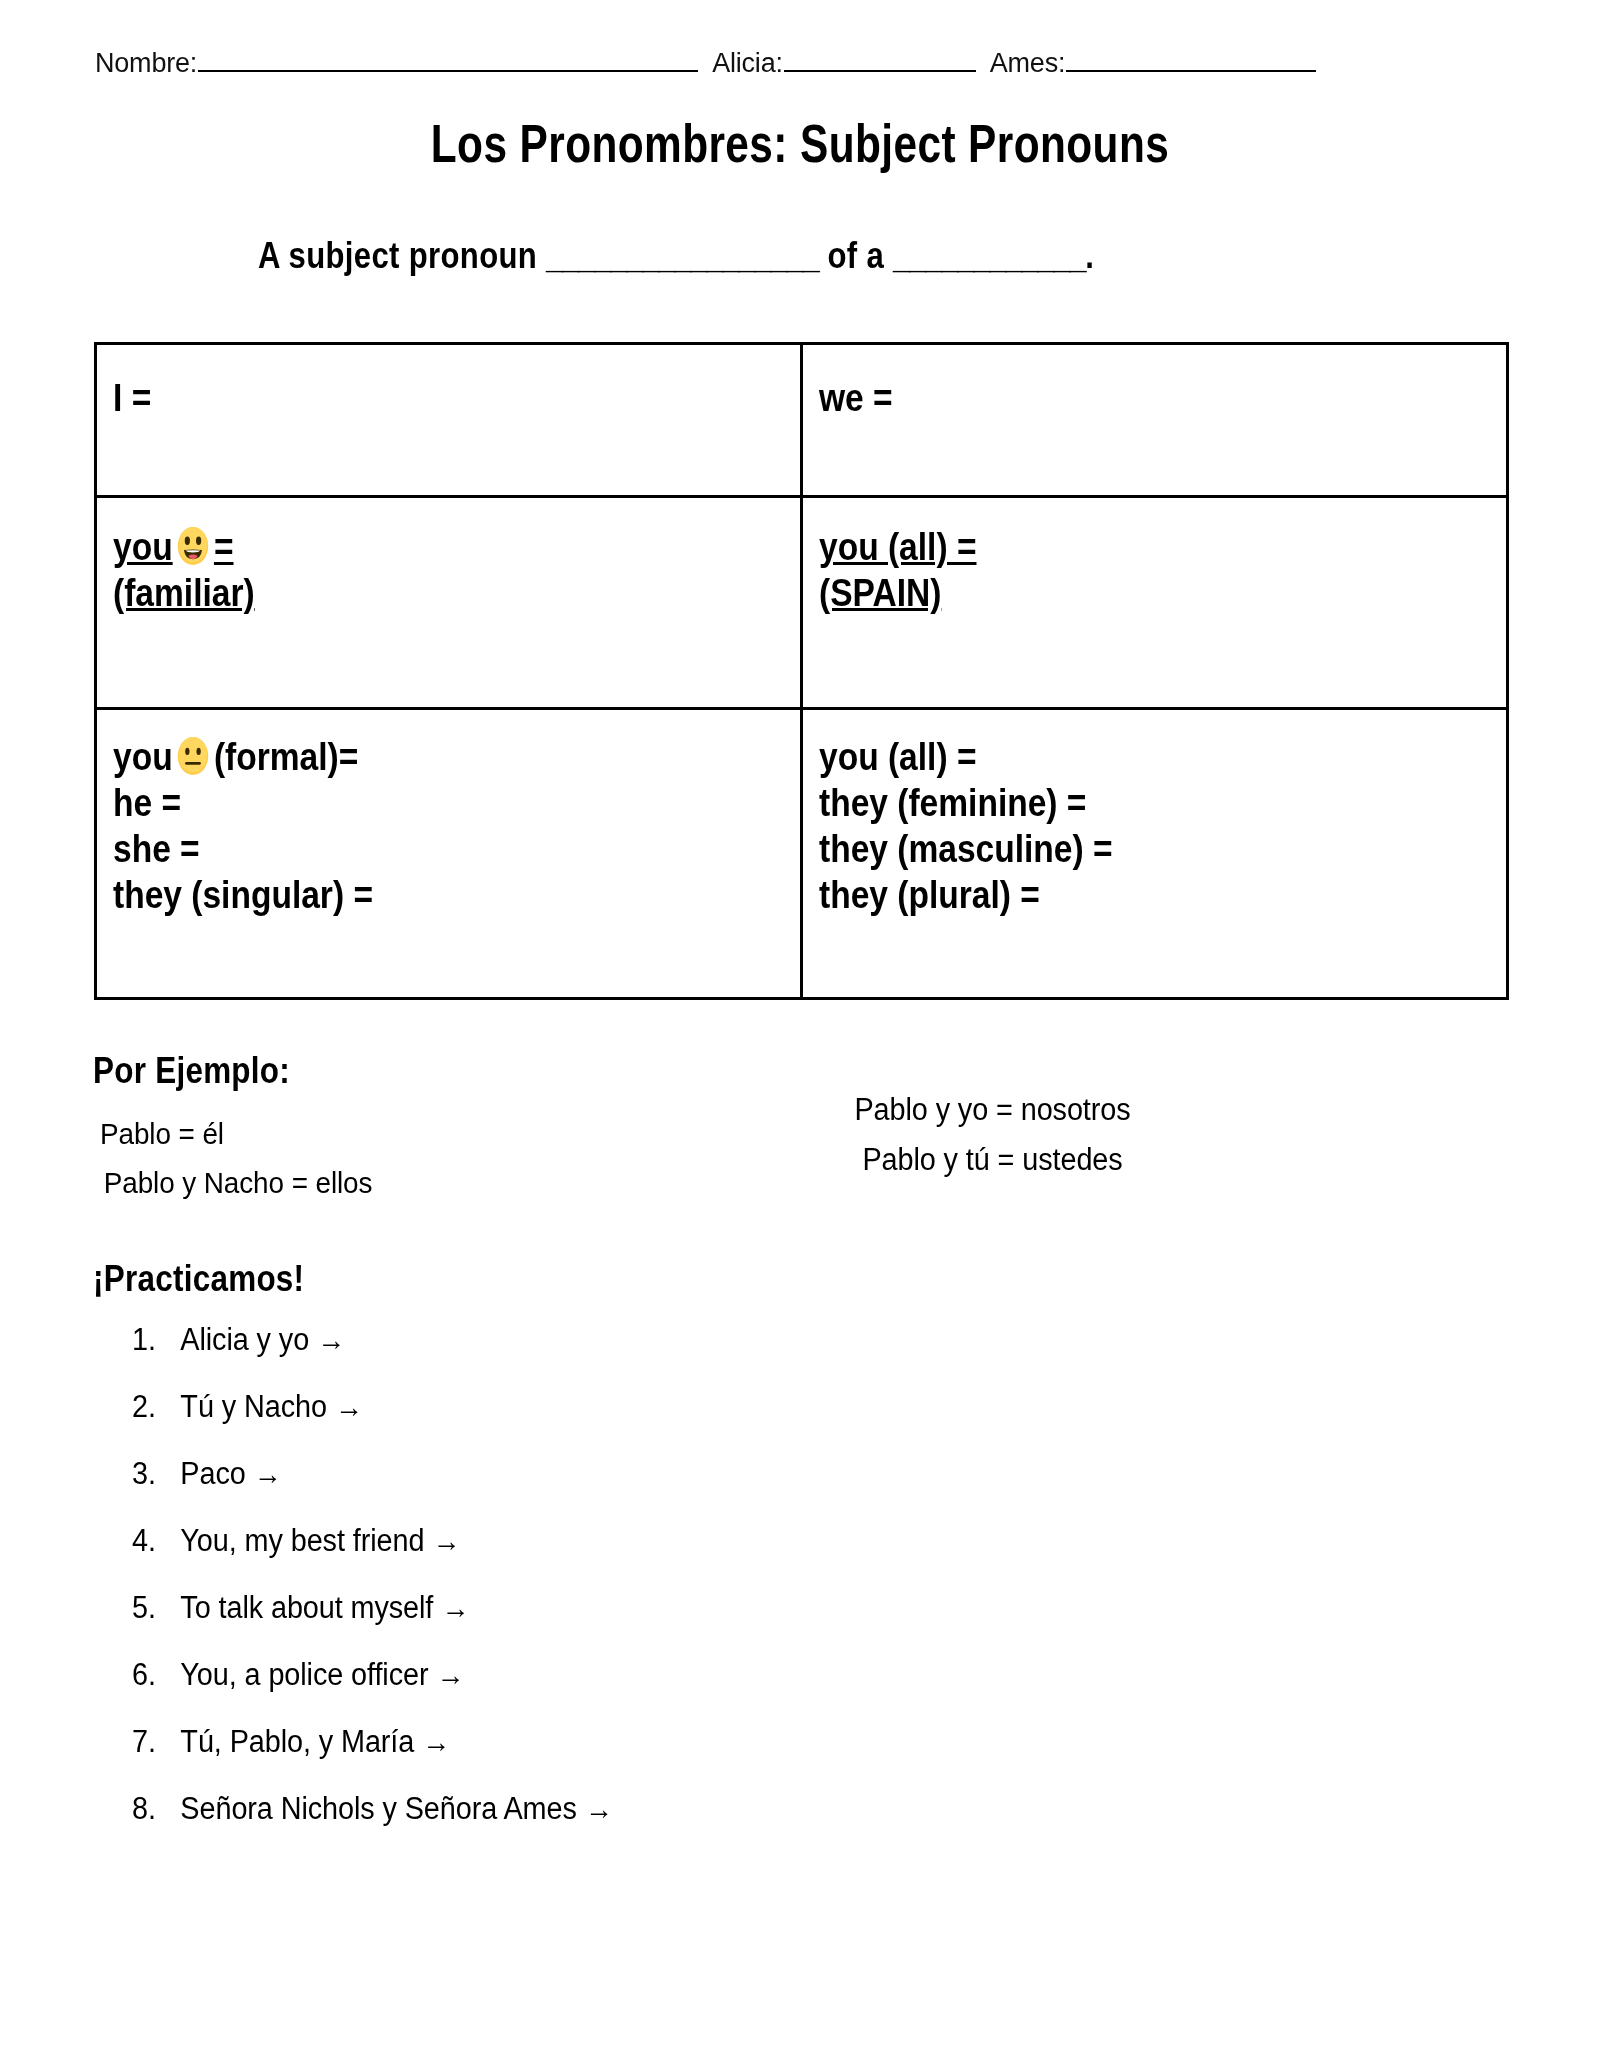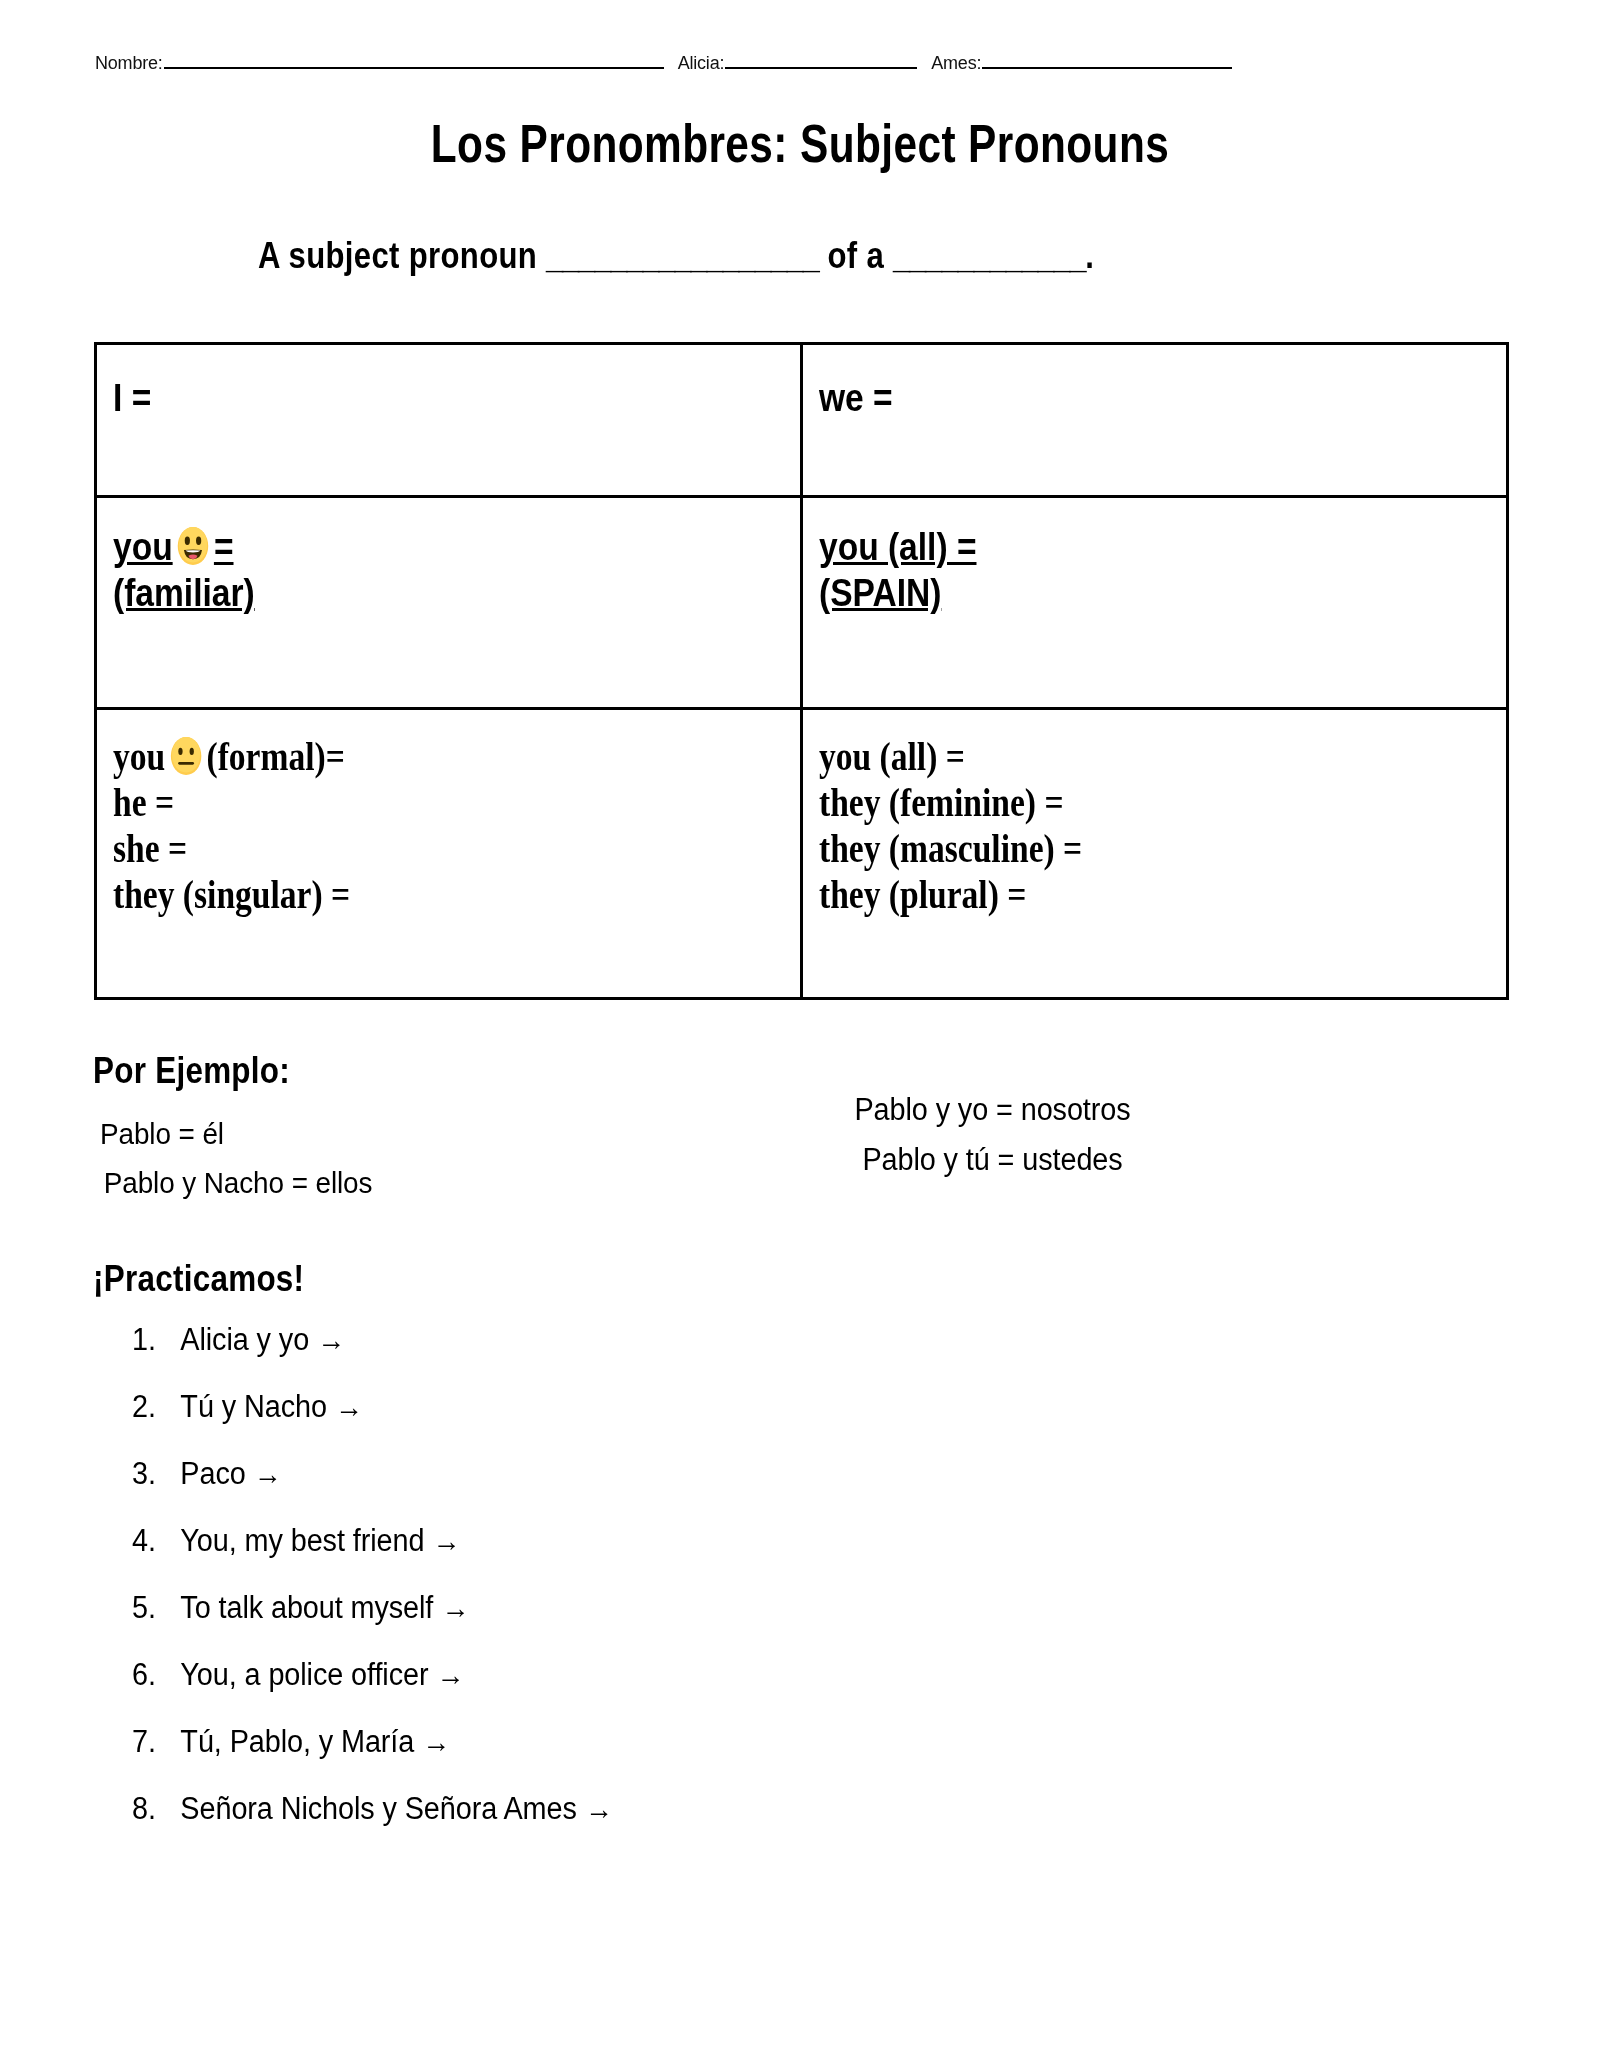--- a/index.html
+++ b/index.html
@@ -19,21 +19,21 @@
 
   
   .header-line {
     position: absolute;
     top: 48px;
     left: 95px;
     width: 1420px;
     display: flex;
     align-items: baseline;
     font-family: "Liberation Sans", sans-serif;
-    font-size: 18px;
+    font-size: 27px;
     font-weight: 400;
     letter-spacing: -0.2px;
     white-space: nowrap;
     color: #111;
   }
   .hdr-label { flex: 0 0 auto; }
   .hdr-rule {
     flex: 0 0 auto;
     display: inline-block;
     border-bottom: 2px solid #000;
@@ -97,21 +97,21 @@
     font-size: 39px;
     line-height: 1.18;
   }
   .cell-inner {
     transform: scaleX(0.86);
     transform-origin: left top;
     width: 116%;
   }
   .row-1 td { height: 153px; }
   .row-2 td { height: 212px; text-decoration: underline; }
-  .row-3 td { height: 290px; font-family: Liberation Serif, serif; }
+  .row-3 td { height: 290px; }
   .row-1 td .cell-inner { padding-top: 14px; }
   .row-2 td .cell-inner { padding-top: 10px; }
   .row-3 td .cell-inner { padding-top: 8px; }
   .eq { letter-spacing: 0px; }
 
   
   .emoji {
     display: inline-block;
     width: 42px;
     height: 42px;

